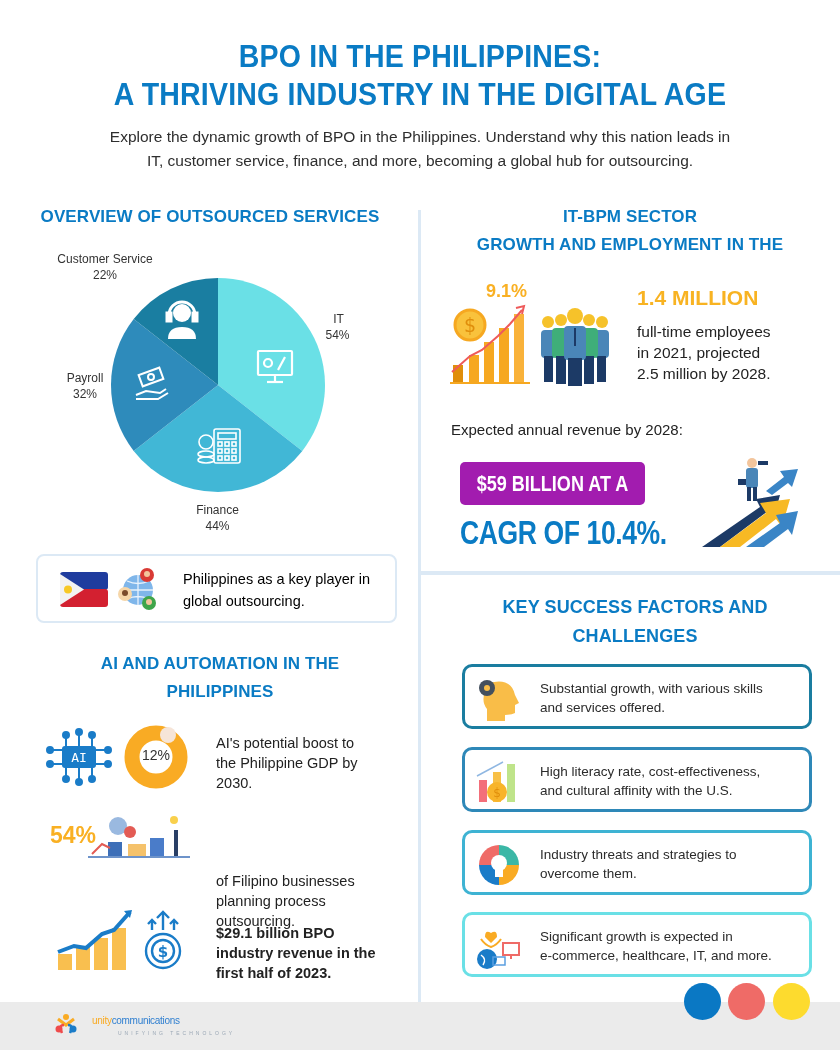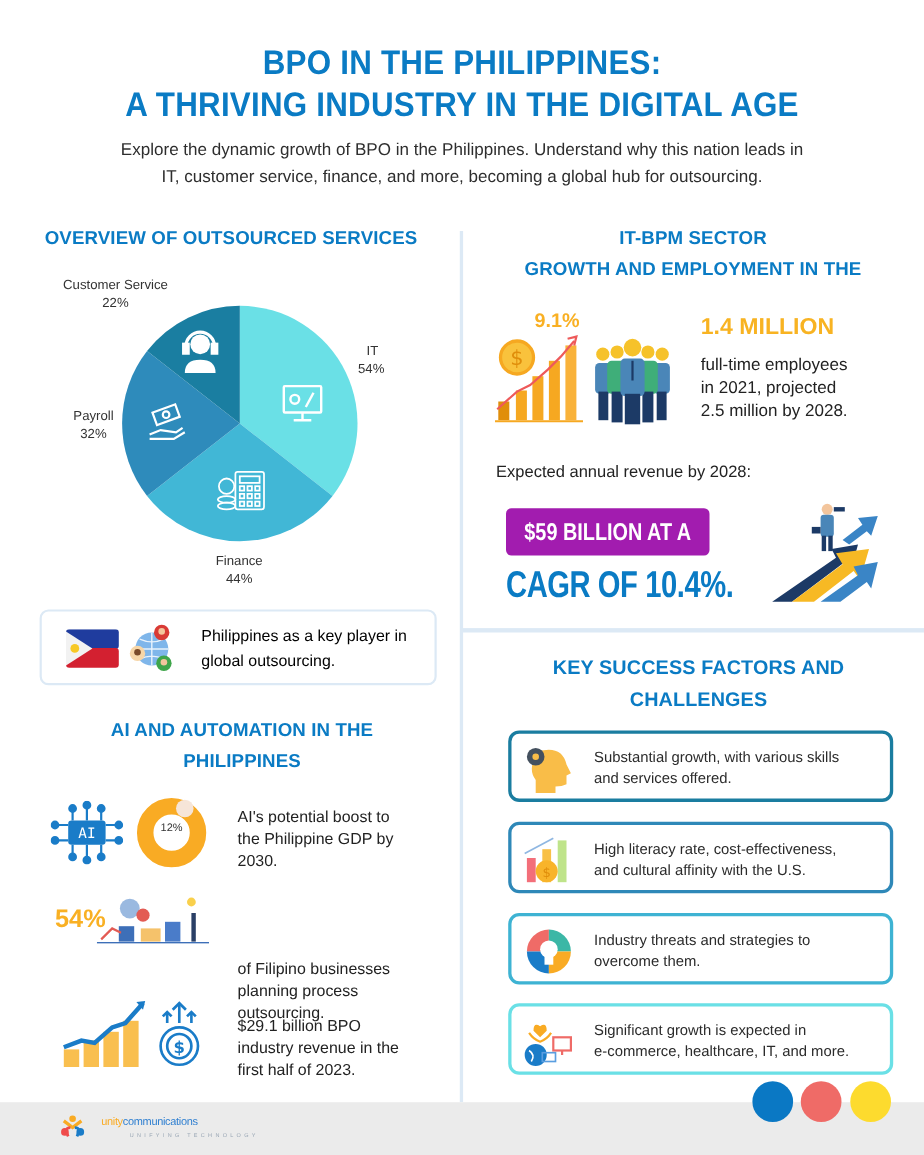--- a/index.html
+++ b/index.html
@@ -176,21 +176,21 @@
       <circle cx="62" cy="36" r="3"></circle>
   </g>
   <rect x="16" y="18" width="34" height="22" rx="3" fill="#1a7cc8"></rect>
   <text x="33" y="34" text-anchor="middle" font-size="13" fill="#fff" font-family="DejaVu Sans Mono, monospace">AI</text>
 </svg>
 <div class="abs" style="left:124px;top:725px;width:64px;height:64px;">
   <svg width="64" height="64" viewBox="0 0 64 64">
     <circle cx="32" cy="32" r="24" fill="none" stroke="#f9ab24" stroke-width="15"></circle>
     <circle cx="44" cy="10" r="8" fill="#f6e5d8"></circle>
   </svg>
-  <div class="abs" style="left:0;top:22px;width:64px;text-align:center;font-size:10px;color:#333;">12%</div>
+  <div class="abs" style="left:0;top:22px;width:64px;text-align:center;font-size:14px;color:#333;">12%</div>
 </div>
 <div class="abs ai-text" style="left:216px;top:733px;width:190px;">
   <div>AI's potential boost to</div>
   <div>the Philippine GDP by</div>
   <div>2030.</div>
 </div>
 
 <div class="abs" style="left:50px;top:822px;color:#f9b023;font-weight:700;font-size:23px;">54%</div>
 <svg class="abs" style="left:88px;top:814px;width:102px;height:44px;" viewBox="0 0 102 44">
   <circle cx="30" cy="12" r="9" fill="#9ab9e0"></circle>
@@ -223,21 +223,21 @@
       <path d="M15,10 L21,4 L27,10"></path>
     <line x1="10" y1="12" x2="10" y2="22"></line>
       <path d="M6,16 L10,12 L14,16"></path>
     <line x1="32" y1="12" x2="32" y2="22"></line>
       <path d="M28,16 L32,12 L36,16"></path>
     <circle cx="21" cy="43" r="17"></circle>
     <circle cx="21" cy="43" r="11"></circle>
   </g>
   <text x="21" y="49" text-anchor="middle" font-size="15" font-weight="700" fill="#1a7cc8" font-family="DejaVu Sans, sans-serif">$</text>
 </svg>
-<div class="abs ai-text" style="left:216px;top:923px;width:190px;">
+<div class="abs ai-text" style="left:216px;top:923px;width:190px;font-weight:bold;">
   <div>$29.1 billion BPO</div>
   <div>industry revenue in the</div>
   <div>first half of 2023.</div>
 </div>
 
 <div class="abs sec-title" style="left:440px;width:380px;top:203px;">
   <div>IT-BPM SECTOR</div>
   <div>GROWTH AND EMPLOYMENT IN THE</div>
 </div>
 

